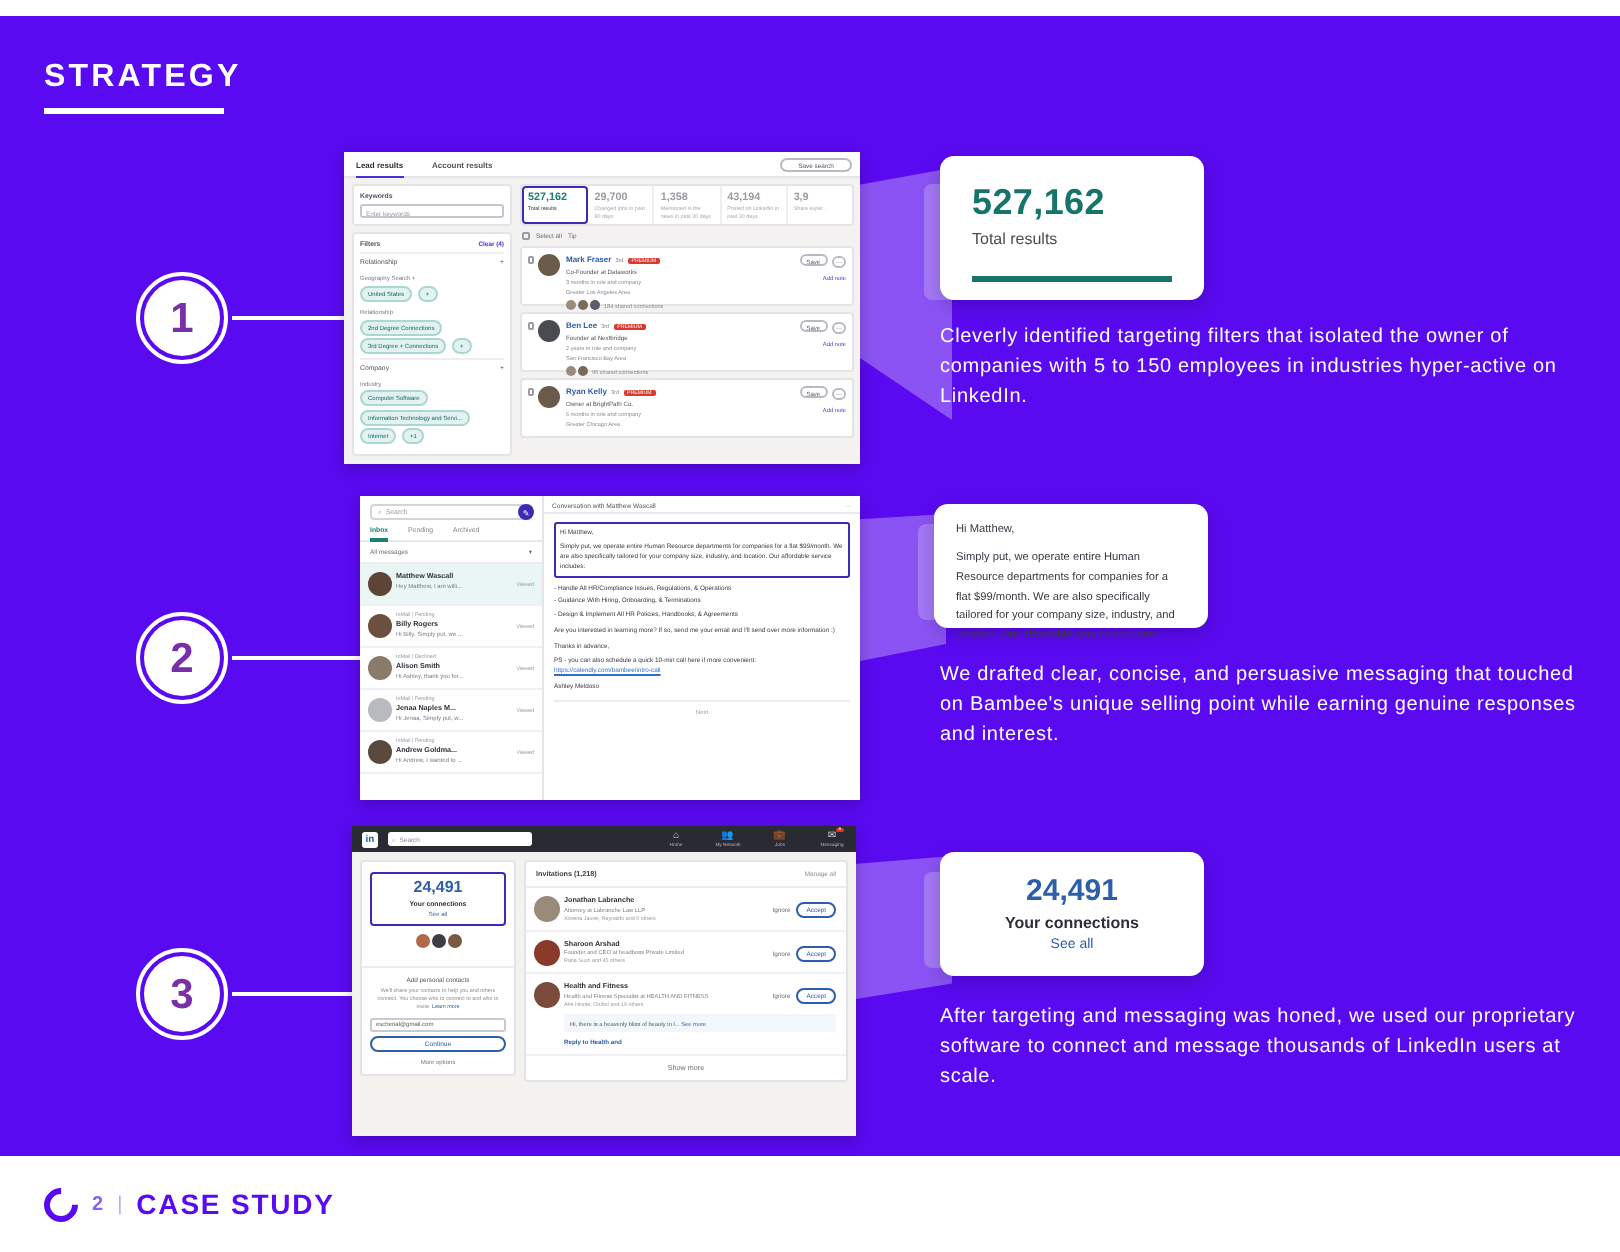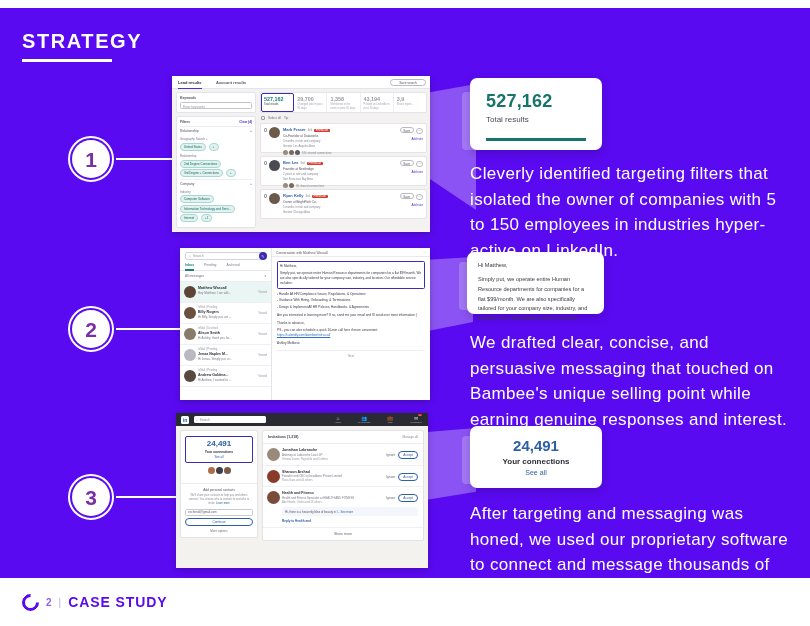--- a/index.html
+++ b/index.html
@@ -16,21 +16,21 @@
     position: absolute;
     left: 0; top: 8px;
     width: 810px; height: 570px;
     background: #5a0af0;
     overflow: hidden;
   }
 
   
   .title-block { position: absolute; left: 22px; top: 22px; }
   .title-text {
-    font-size: 20px; font-weight: 700; letter-spacing: 1.6px;
+    font-size: 16px; font-weight: 700; letter-spacing: 1.6px;
     color: #ffffff;
   }
   .title-rule {
     margin-top: 6px; width: 90px; height: 3px; background: #ffffff;
   }
 
   
   .step-marker { position: absolute; width: 46px; height: 46px; }
   .step-ring {
     position: absolute; inset: 0;
@@ -325,21 +325,21 @@
   .co2 .l2 { font-size: 5.6px; color: #3a3a44; line-height: 1.75; margin-top: 7px; }
 
   .co3 { left: 470px; top: 418px; width: 132px; height: 62px; padding: 11px 14px; text-align: center; }
   .co3 .num { font-size: 15px; font-weight: 700; color: #2d5ea8; }
   .co3 .lbl { font-size: 8px; font-weight: 700; color: #2f2f38; margin-top: 3px; }
   .co3 .see { font-size: 7px; color: #2d5ea8; margin-top: 3px; }
 
   
   .copy {
     position: absolute; color: #ffffff;
-    font-size: 17px; line-height: 1.5; letter-spacing: 0.35px;
+    font-size: 10px; line-height: 1.5; letter-spacing: 0.35px;
   }
   .copy1 { left: 470px; top: 153px; width: 322px; }
   .copy2 { left: 470px; top: 322px; width: 322px; }
   .copy3 { left: 470px; top: 493px; width: 322px; }
 
   
   #footer {
     position: absolute; left: 0; bottom: 0; width: 810px; height: 48px;
     background: #ffffff; display: flex; align-items: center; padding-left: 22px; gap: 7px;
   }

